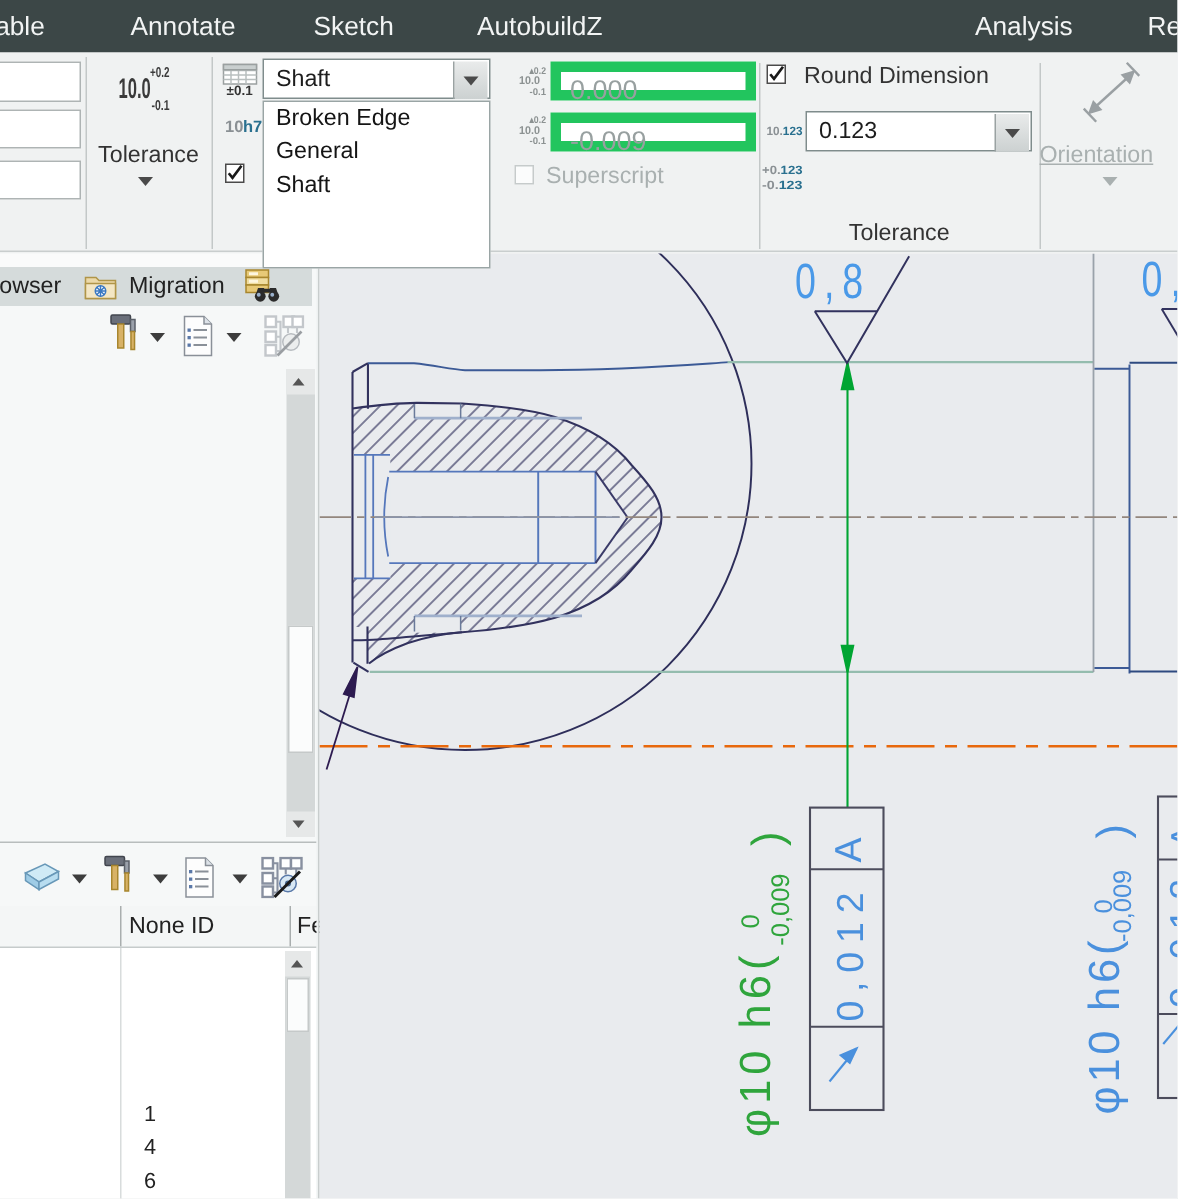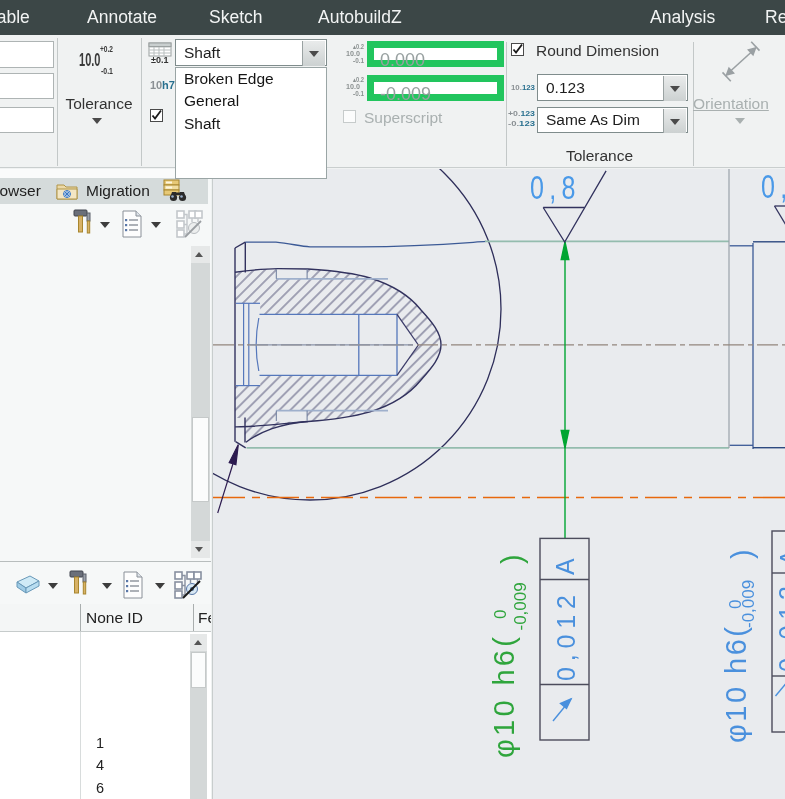--- a/index.html
+++ b/index.html
@@ -108,24 +108,20 @@
       <text x="0" y="9" font-size="8" font-weight="bold" textLength="24" lengthAdjust="spacingAndGlyphs" fill="#8a9094">10.<tspan fill="#29708f">123</tspan></text>
     </svg>
     <div class="combo" style="left:537px; top:39px; width:151px; height:27px; line-height:25px;">
       <span class="txt">0.123</span>
         <div class="btn" style="height:25px;"></div>
     </div>
     <svg class="abs" style="left:508px; top:73px;" width="28" height="22" viewBox="0 0 28 22">
       <text x="0" y="8" font-size="8" font-weight="bold" textLength="27" lengthAdjust="spacingAndGlyphs" fill="#8a9094">+0.<tspan fill="#29708f">123</tspan></text>
       <text x="0" y="18" font-size="8" font-weight="bold" textLength="27" lengthAdjust="spacingAndGlyphs" fill="#8a9094">-0.<tspan fill="#29708f">123</tspan></text>
     </svg>
-    <div class="combo" style="left:537px; top:72px; width:151px; height:26px; line-height:24px;">
-      <span class="txt">Same As Dim</span>
-        <div class="btn" style="height:24px;"></div>
-    </div>
     <div class="lbl" style="left:506px; top:112px; width:187px; text-align:center;">Tolerance</div>
     <div class="sep" style="left:693px; top:7px; height:124px;"></div>
     
     <svg class="abs" style="left:718px; top:6px;" width="46" height="42" viewBox="0 0 46 42">
       <g stroke="#9aa0a3" stroke-width="1.6" fill="#9aa0a3">
         <line x1="12" y1="30.5" x2="34" y2="10.5"></line>
         <path d="M8.5 34 L15.5 32 L11 27.2 Z"></path>
         <path d="M37.5 7 L30.5 9 L35 13.8 Z"></path>
         <line x1="33.2" y1="0.8" x2="41.5" y2="9.6"></line>
         <line x1="4.5" y1="31.4" x2="12.8" y2="40.2"></line>

